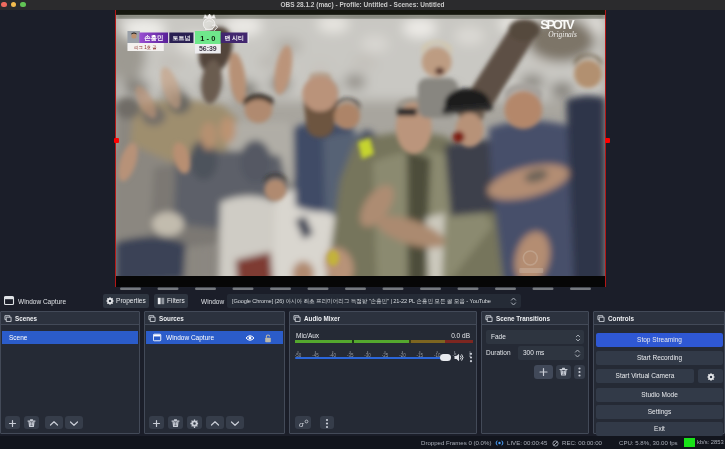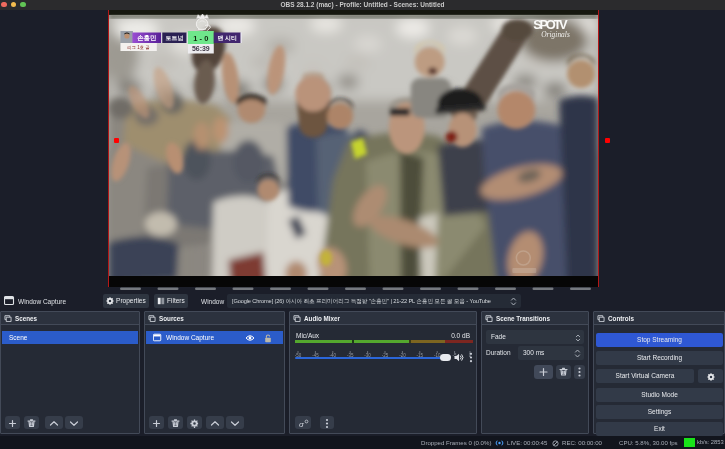--- a/index.html
+++ b/index.html
@@ -5,21 +5,21 @@
   * { margin:0; padding:0; box-sizing:border-box; }
   html,body { width:725px; height:449px; overflow:hidden; background:#1b1e29;
     font-family:"Liberation Sans", sans-serif; }
   .abs { position:absolute; }
   
   #titlebar { position:absolute; left:0; top:0; width:725px; height:10px; background:#2b2b2d; }
   .tl { position:absolute; top:1.5px; width:5.5px; height:5.5px; border-radius:50%; }
   #title-text { position:absolute; top:0; left:0; width:725px; text-align:center;
     font-size:6.5px; font-weight:bold; color:#c9c9c9; line-height:10px; letter-spacing:0; }
   
-  #video { position:absolute; left:108px; top:10px; width:489px; height:277px;
+  #video { position:absolute; left:115px; top:10px; width:489px; height:277px;
     box-sizing:content-box; overflow:hidden;
     border-left:1px solid #b31717; border-right:1px solid #b31717; background:#000; }
   #video svg { display:block; }
   .handle { position:absolute; width:5px; height:5px; background:#f00; border-radius:1px; z-index:5; }
   
   #toolbar { position:absolute; left:0; top:290px; width:725px; height:21px; background:#1b1e29; }
   .tbtn { position:absolute; top:4px; height:14px; background:#2e3540; border-radius:2px;
     color:#e9ebee; font-size:6.5px; line-height:14px; text-align:center; }
   .tlabel { position:absolute; color:#dfe2e6; font-size:6.5px; top:8px; }
   

